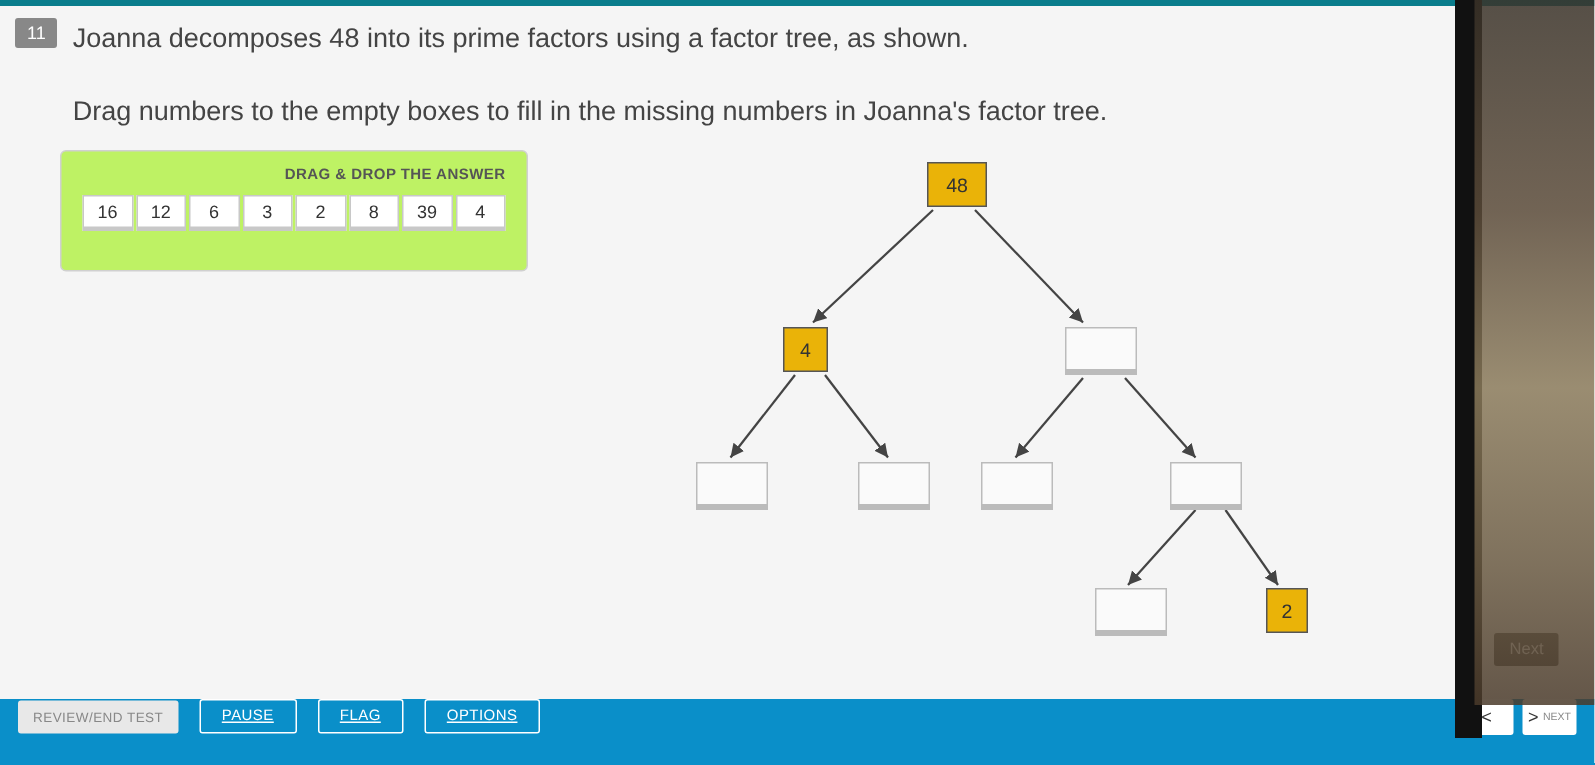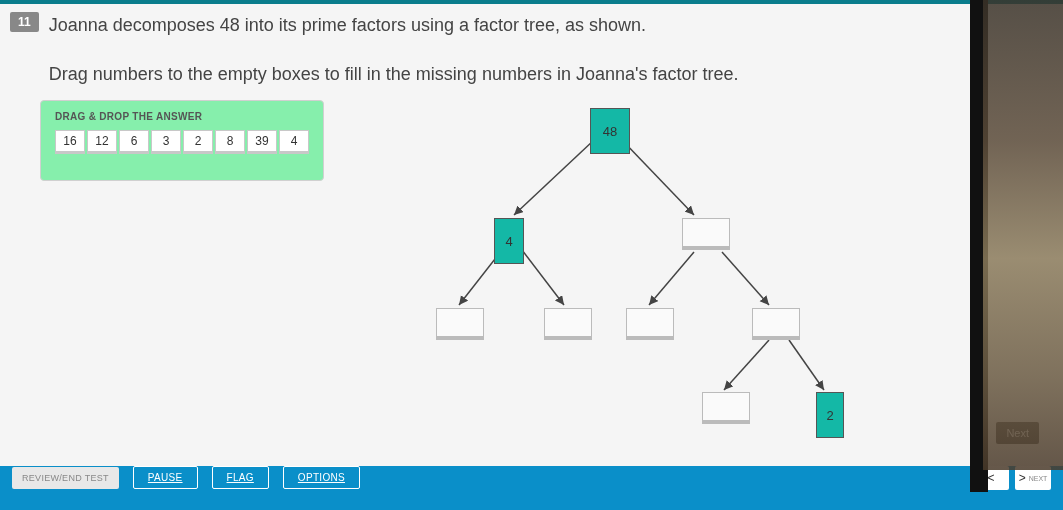--- a/index.html
+++ b/index.html
@@ -20,40 +20,41 @@
     align-items: flex-start;
     padding: 8px 12px 4px 10px;
     gap: 10px;
   }
   .qnum {
     background: #888;
     color: #fff;
     font-size: 12px;
     padding: 3px 8px;
     border-radius: 2px;
-    font-weight: bold;
+    font-weight: normal;
   }
   .qtext {
     color: #444;
     font-size: 18px;
     line-height: 1.5;
   }
   .qtext .line2 { margin-top: 22px; display: block; }
   .content {
     display: flex;
     align-items: flex-start;
     padding: 8px 20px 0 40px;
     gap: 40px;
   }
   .answer-panel {
-    background: #86efac;
+    background: #bef264;
     border: 1px solid #d0d0d0;
     border-radius: 4px;
-    width: 284px;
+    width: 312px;
     padding: 10px 14px 14px 14px;
+    text-align: right;
   }
   .panel-title {
     font-size: 10px;
     font-weight: bold;
     color: #555;
     letter-spacing: 0.3px;
     margin-bottom: 8px;
   }
   .drag-list {
     display: flex;
@@ -79,24 +80,24 @@
     font-size: 11px;
     color: #555;
   }
   .tree-area {
     position: relative;
     width: 500px;
     height: 330px;
   }
   .tree-box {
     position: absolute;
-    background: #14b8a6;
+    background: #eab308;
     border: 1.5px solid #555;
     width: 36px;
-    height: 46px;
+    height: 30px;
     display: flex;
     align-items: center;
     justify-content: center;
     font-size: 13px;
     color: #333;
   }
   .drop-box {
     position: absolute;
     background: #fafafa;
     border: 1px solid #bbb;

